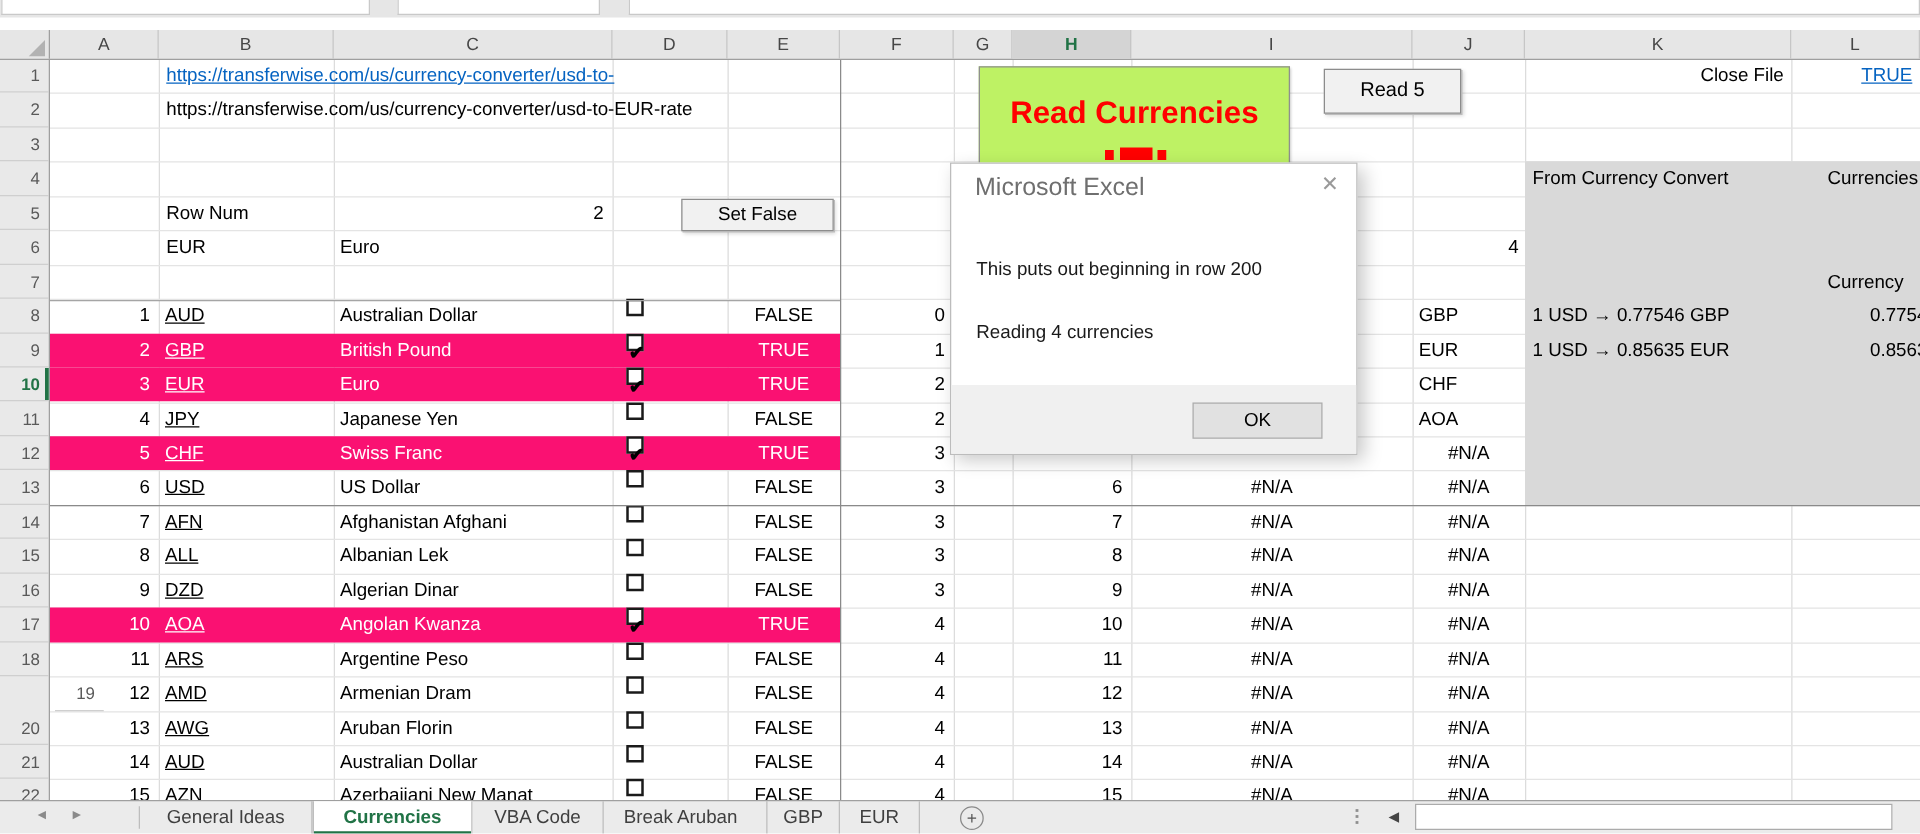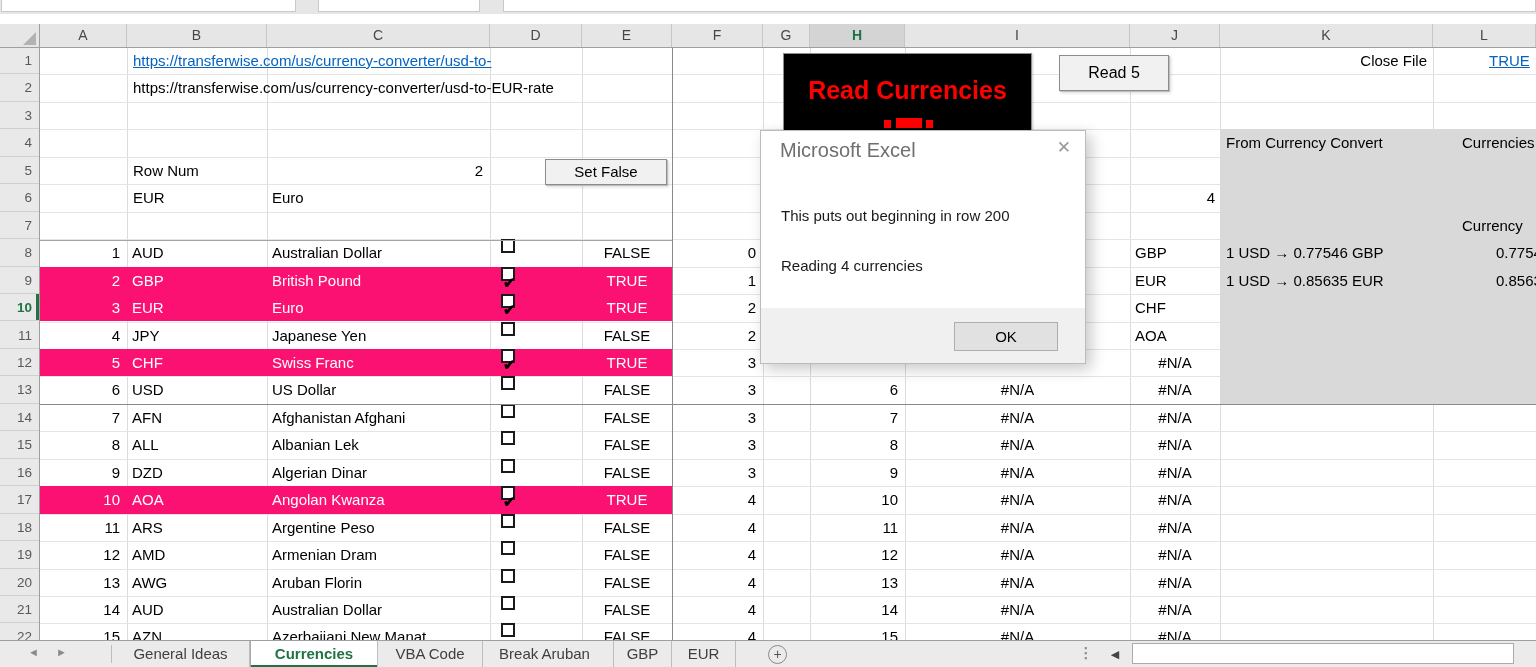--- a/index.html
+++ b/index.html
@@ -24,35 +24,35 @@
   .hline{position:absolute;left:40px;width:1496px;height:1px;background:#e4e4e4;z-index:1;}
   .dline{position:absolute;background:#8a8a8a;z-index:4;}
   .mline{position:absolute;background:#a5a5a5;z-index:4;}
   .greyregion{left:1220px;top:129.35px;width:316px;height:274.5px;background:#d9d9d9;z-index:2;}
   
   .trow{position:absolute;left:40px;width:1496px;height:27.45px;z-index:3;}
   .trow span{position:absolute;top:0;line-height:27.45px;font-size:15px;white-space:nowrap;}
   .pinkbg{position:absolute;left:0;top:0;width:632px;height:100%;}
   .pink .wtxt{color:#fff;}
   .c-num{left:0;width:80px;text-align:right;}
-  .c-code{left:92px;width:130px;}
+  .c-code{left:92px;width:130px;text-decoration:underline;}
   .c-name{left:232px;width:222px;}
   .c-flag{left:542px;width:90px;text-align:center;}
   .c-cnt{left:632px;width:84px;text-align:right;}
   .c-idx{left:770px;width:88px;text-align:right;}
   .c-lkp{left:865px;width:225px;text-align:center;}
   .c-res{left:1095px;width:80px;}
   .c-res.cent{left:1090px;width:90px;text-align:center;}
   .cb{position:absolute;left:461px;top:7px;width:14px;height:14px;background:#fff;border:2px solid #1a1a1a;box-sizing:border-box;font-size:12px;line-height:10px;text-align:center;font-weight:bold;color:#000;}
   
   .cell{position:absolute;line-height:27.45px;font-size:15px;white-space:nowrap;z-index:3;}
   .link{color:#0563c1;text-decoration:underline;}
   
   .btn{position:absolute;background:#f1f1f1;border:1px solid #8c8c8c;box-shadow:1px 1px 0 #bdbdbd,2px 2px 3px rgba(0,0,0,.15);text-align:center;z-index:6;box-sizing:border-box;font-size:15px;color:#000;}
-  .rcbox{position:absolute;left:783px;top:53px;width:249px;height:112px;background:#000000;border:1px solid #8f8f8f;box-shadow:1px 1px 2px rgba(0,0,0,.2);z-index:6;box-sizing:border-box;text-align:center;}
+  .rcbox{position:absolute;left:783px;top:53px;width:249px;height:112px;background:#bef264;border:1px solid #8f8f8f;box-shadow:1px 1px 2px rgba(0,0,0,.2);z-index:6;box-sizing:border-box;text-align:center;}
   .rctext{margin-top:22px;font-size:25px;font-weight:bold;color:#ff0000;}
   .rcfrag{position:absolute;top:64px;left:0;right:0;height:10px;}
   .rcfrag i{position:absolute;background:#ff0000;}
   
   .dialog{position:absolute;left:760px;top:130px;width:326px;height:234px;background:#fff;border:1px solid #bcbcbc;box-shadow:5px 5px 14px rgba(0,0,0,.22);z-index:10;box-sizing:border-box;}
   .dtitlebar{position:absolute;left:0;top:0;right:0;height:34px;}
   .dtitle{position:absolute;left:19px;top:8px;font-size:20px;color:#6f6f6f;}
   .dclose{position:absolute;right:14px;top:6px;font-size:17px;color:#9a9a9a;}
   .dmsg{position:absolute;left:20px;font-size:15px;color:#1a1a1a;white-space:nowrap;}
   .dfooter{position:absolute;left:0;right:0;bottom:0;height:55px;background:#f0f0f0;}
@@ -109,21 +109,21 @@
       <div class="rhead" style="top: 219.6px; height: 27.45px; line-height: 27.45px;">9</div>
       <div class="rhead sel" style="top: 247.05px; height: 27.45px; line-height: 27.45px;">10</div>
       <div class="rhead" style="top: 274.5px; height: 27.45px; line-height: 27.45px;">11</div>
       <div class="rhead" style="top: 301.95px; height: 27.45px; line-height: 27.45px;">12</div>
       <div class="rhead" style="top: 329.4px; height: 27.45px; line-height: 27.45px;">13</div>
       <div class="rhead" style="top: 356.85px; height: 27.45px; line-height: 27.45px;">14</div>
       <div class="rhead" style="top: 384.3px; height: 27.45px; line-height: 27.45px;">15</div>
       <div class="rhead" style="top: 411.75px; height: 27.45px; line-height: 27.45px;">16</div>
       <div class="rhead" style="top: 439.2px; height: 27.45px; line-height: 27.45px;">17</div>
       <div class="rhead" style="top: 466.65px; height: 27.45px; line-height: 27.45px;">18</div>
-      <div class="rhead" style="top: 494.1px; height: 27.45px; line-height: 27.45px;">19</div>
+      <div class="rhead" style="top: 494.1px; height: 27.45px; line-height: 27.45px; margin-left: 44px;">19</div>
       <div class="rhead" style="top: 521.55px; height: 27.45px; line-height: 27.45px;">20</div>
       <div class="rhead" style="top: 549px; height: 27.45px; line-height: 27.45px;">21</div>
       <div class="rhead" style="top: 576.45px; height: 27.45px; line-height: 27.45px;">22</div>
     </div>
 
   <div id="sheet">
       <div class="vline" style="left:127px"></div>
       <div class="vline" style="left:267px"></div>
       <div class="vline" style="left:490px"></div>
       <div class="vline" style="left:582px"></div>

